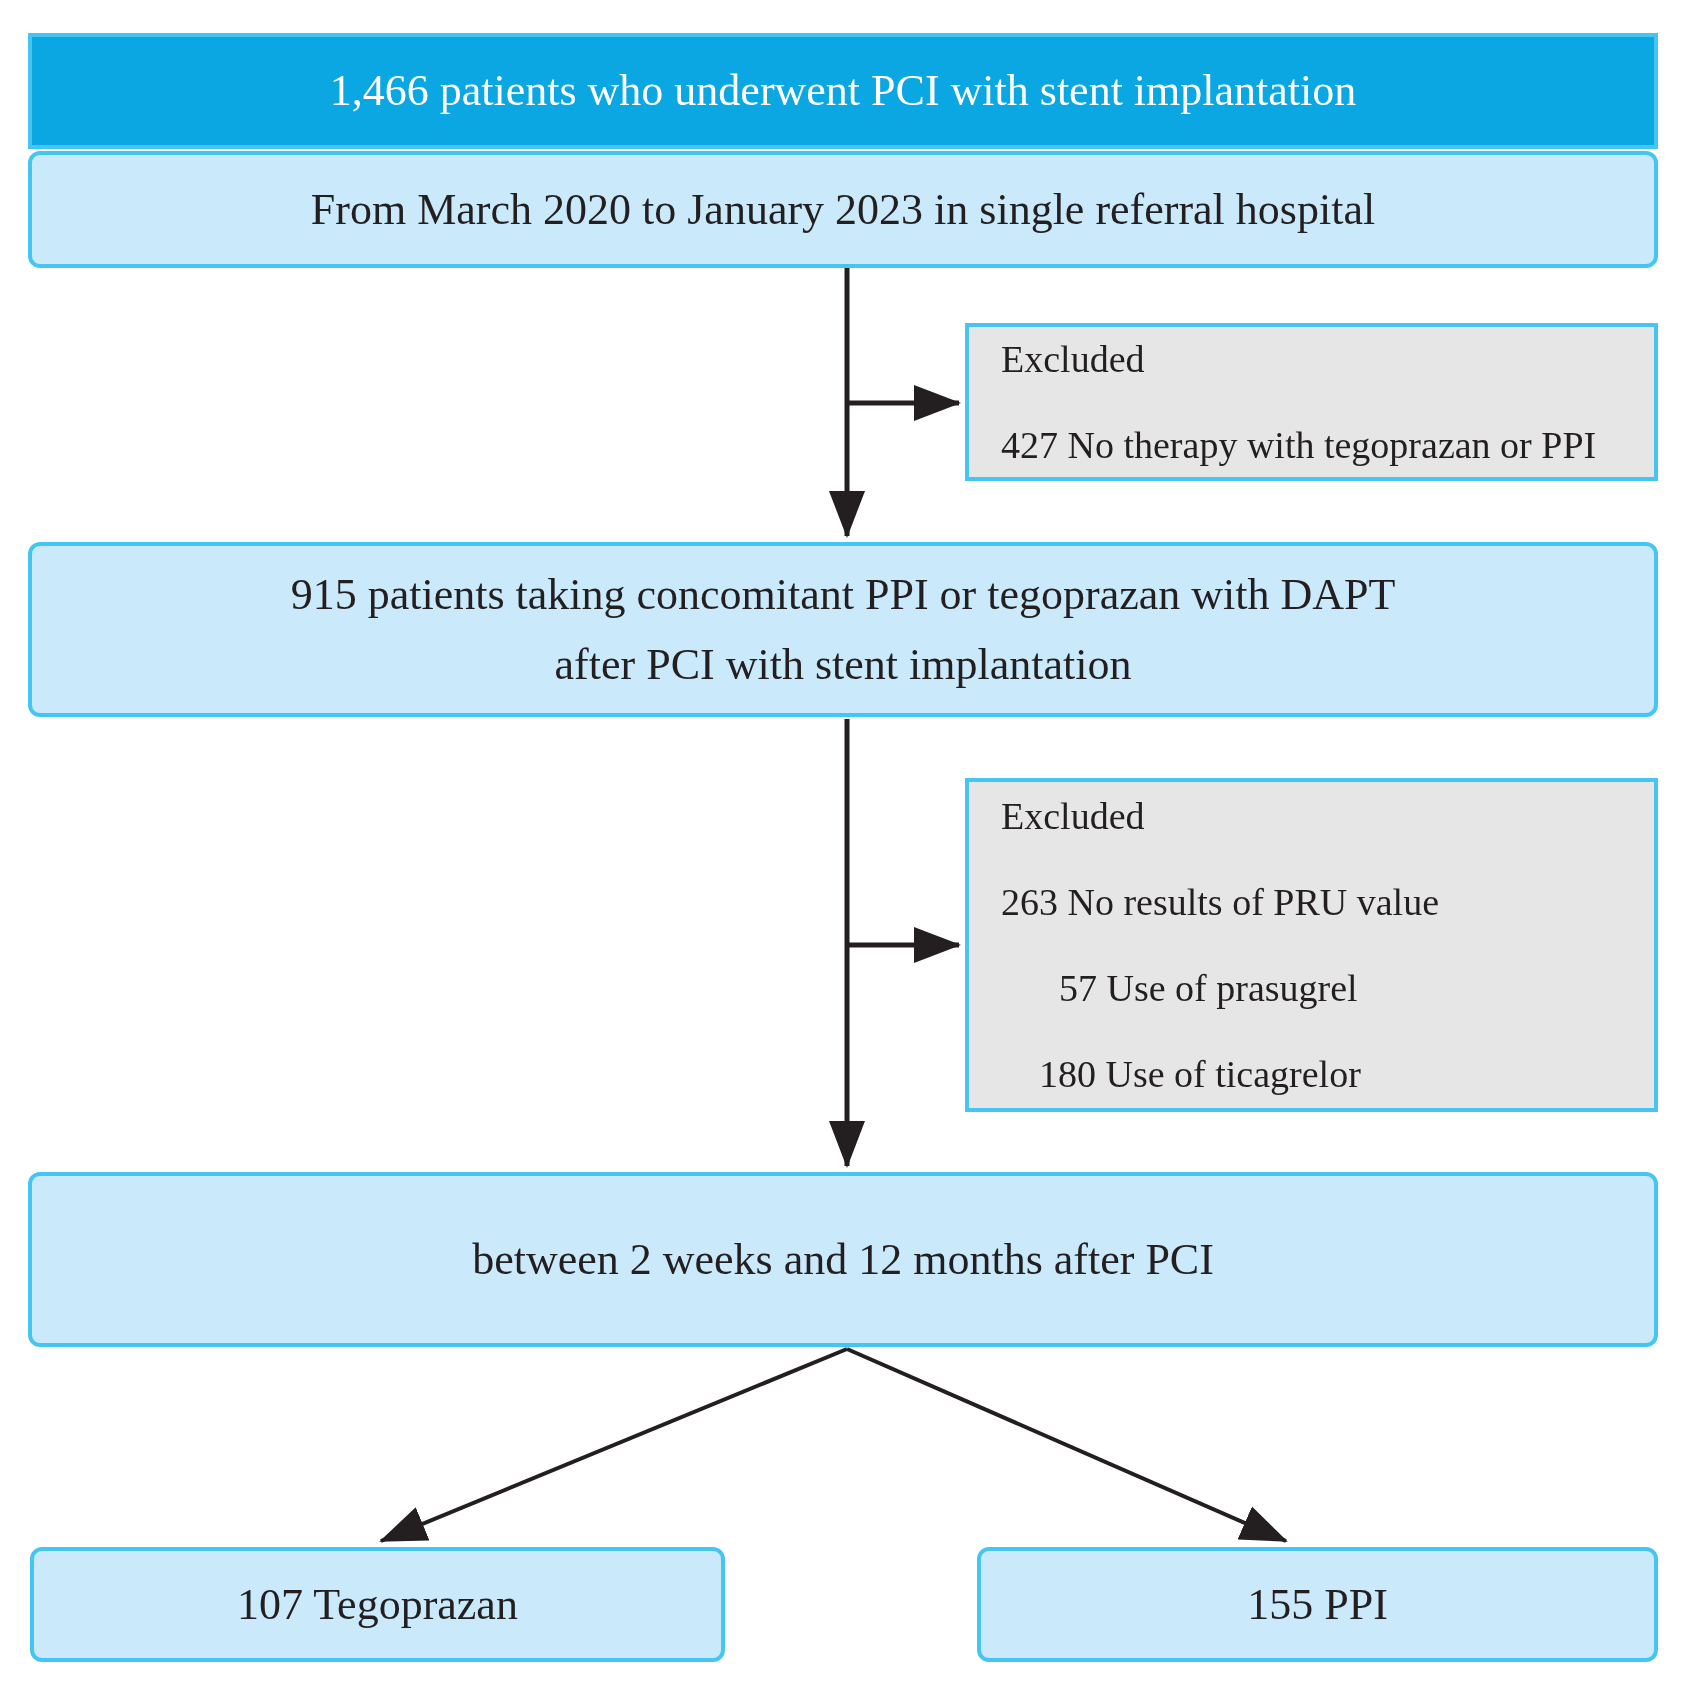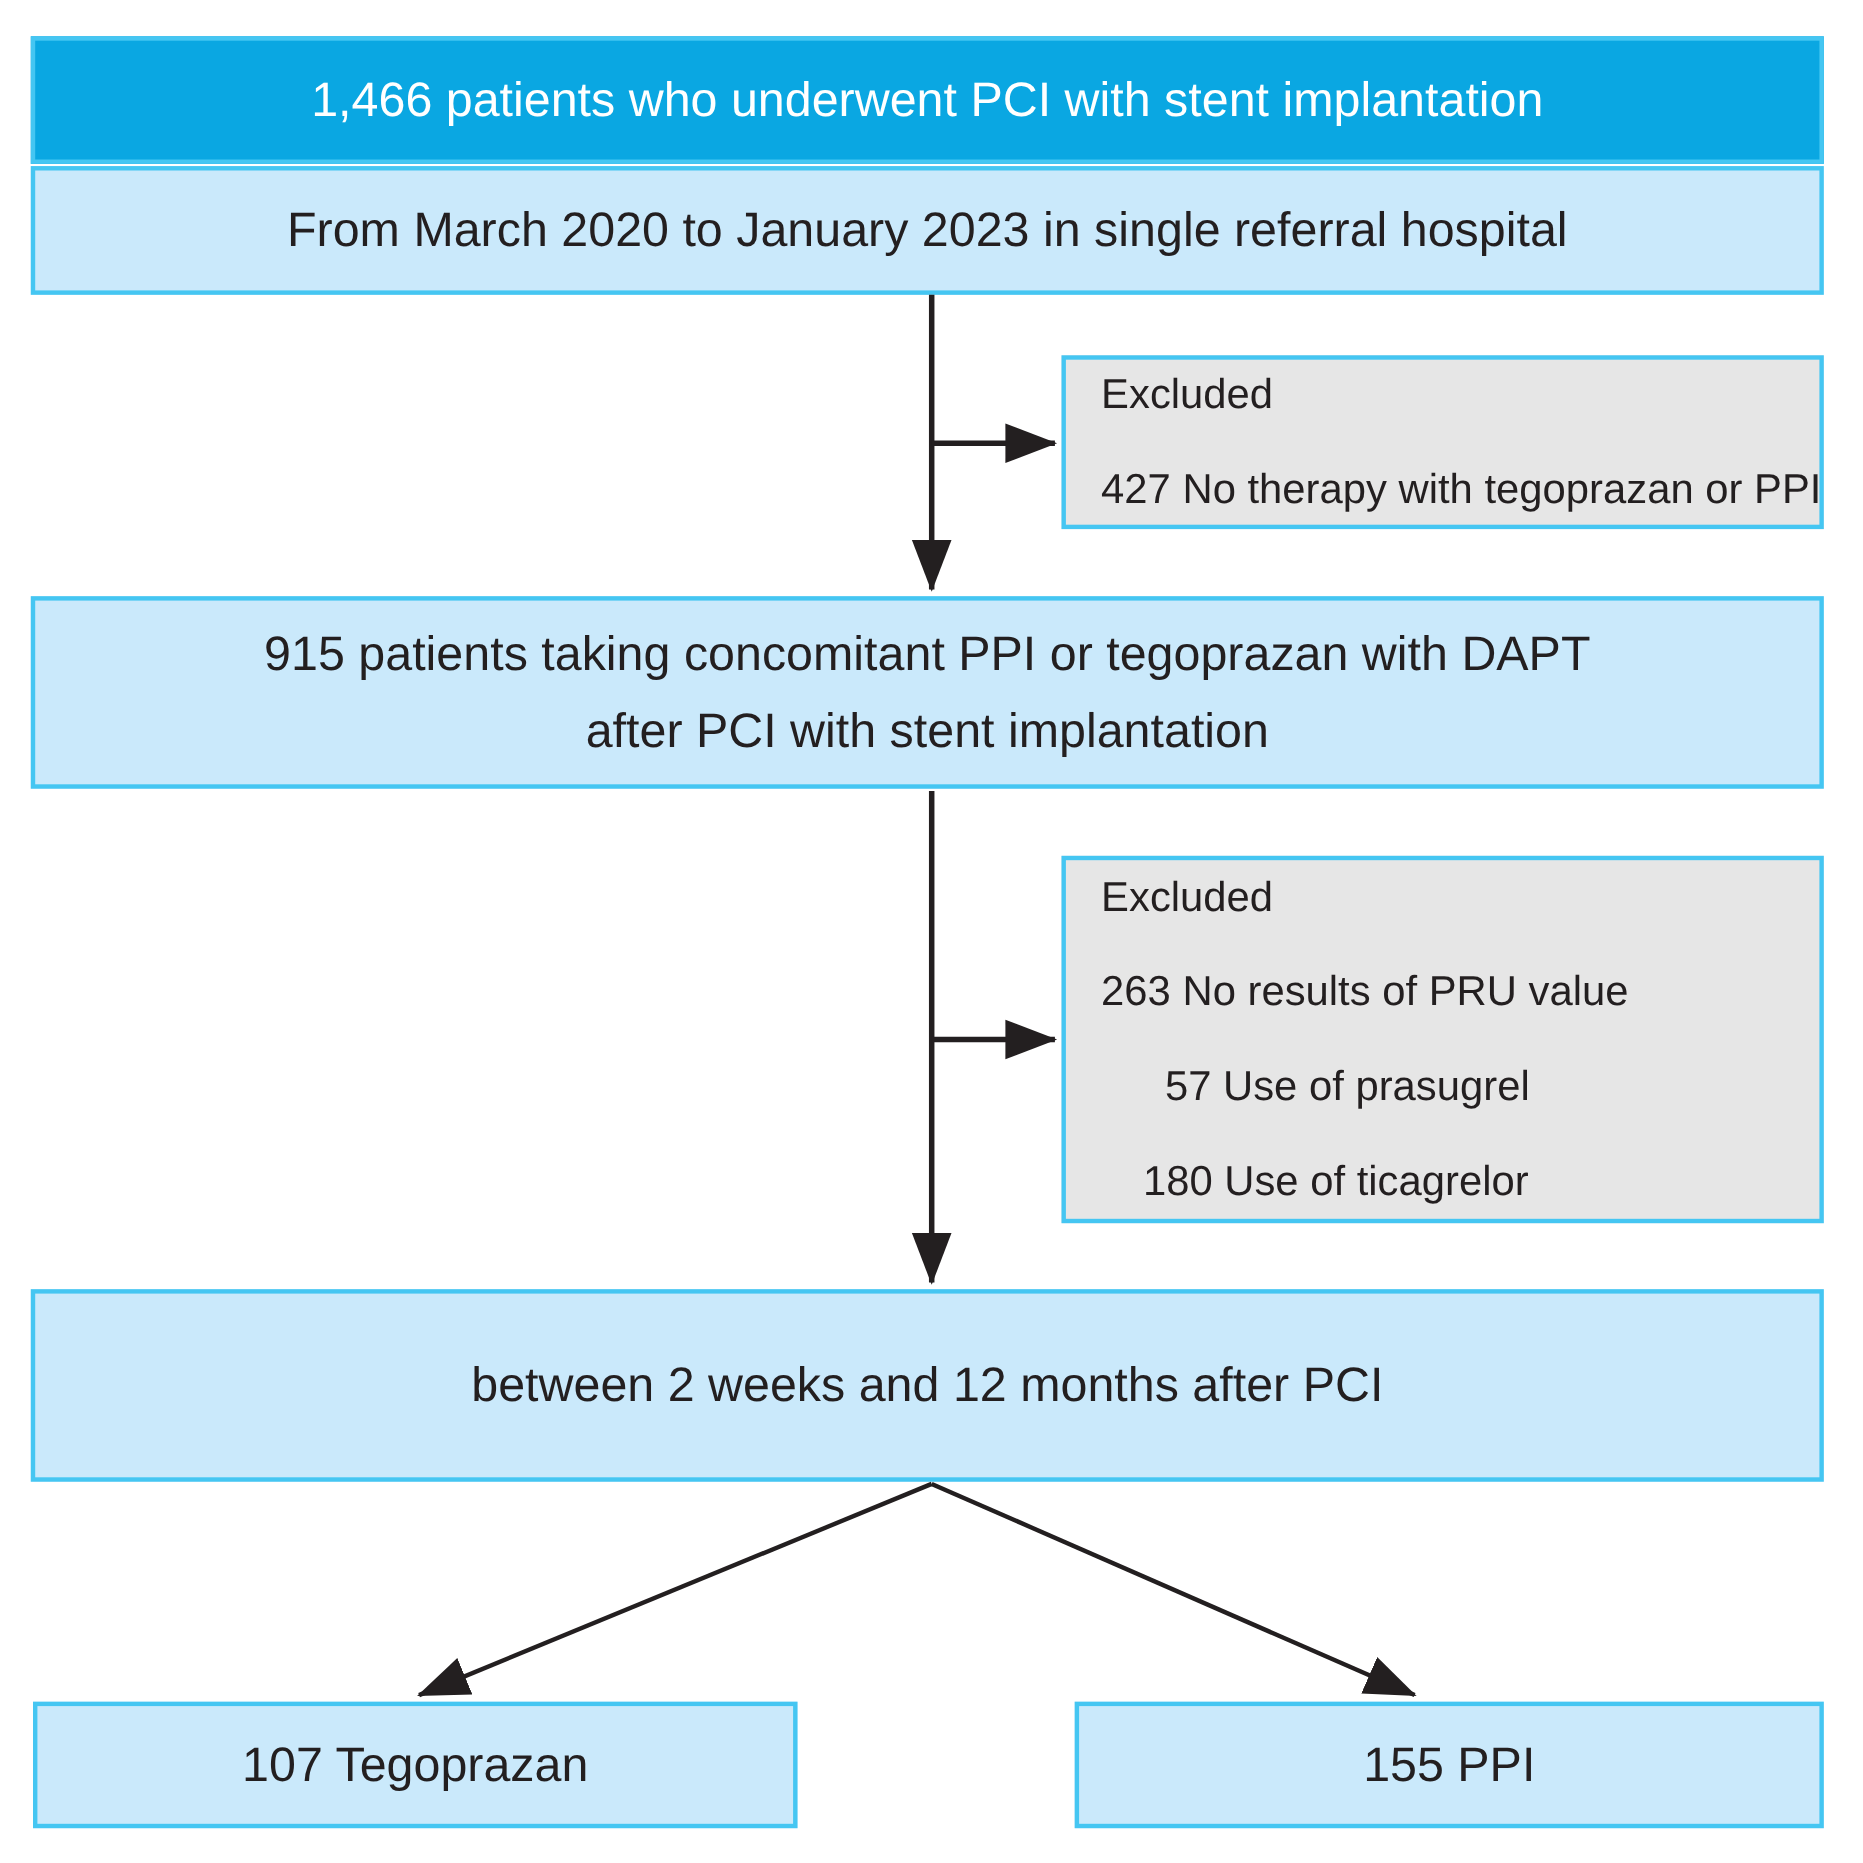--- a/index.html
+++ b/index.html
@@ -9,35 +9,35 @@
     --gray-fill:#E6E6E6;
     --ink:#231F20;
     --header-text:#FFFFFF;
     --background:#FFFFFF;
   }
   html,body{margin:0;padding:0;background:var(--background);}
   #canvas{
     position:relative;
     width:1694px;height:1694px;
     background:var(--background);
-    font-family:Liberation Sans, sans-serif;
+    font-family:Liberation Serif, serif;
     color:var(--ink);
     overflow:hidden;
   }
   .box{
     position:absolute;
     box-sizing:border-box;
     border:4px solid var(--box-border);
     display:flex;
     flex-direction:column;
     justify-content:center;
     align-items:center;
     text-align:center;
   }
-  .blue{background:var(--light-fill);}
+  .blue{background:var(--light-fill);border-radius:12px;}
   .dark{background:var(--header-fill);color:var(--header-text);}
   .gray{background:var(--gray-fill);align-items:flex-start;text-align:left;padding-left:32px;padding-right:10px;gap:28px;}
   .main-text{font-size:44px;line-height:70px;letter-spacing:0px;}
   .gray .xline{font-size:38px;line-height:58px;white-space:nowrap;}
   .indent-a{padding-left:58px;}
   .indent-b{padding-left:38px;}
   .sub{font-size:24px;position:relative;bottom:-0.22em;}
   #header-box{left:28px;top:33px;width:1630px;height:116px;}
   #period-box{left:28px;top:151px;width:1630px;height:117px;}
   #excluded-box-1{left:965px;top:323px;width:693px;height:158px;}

